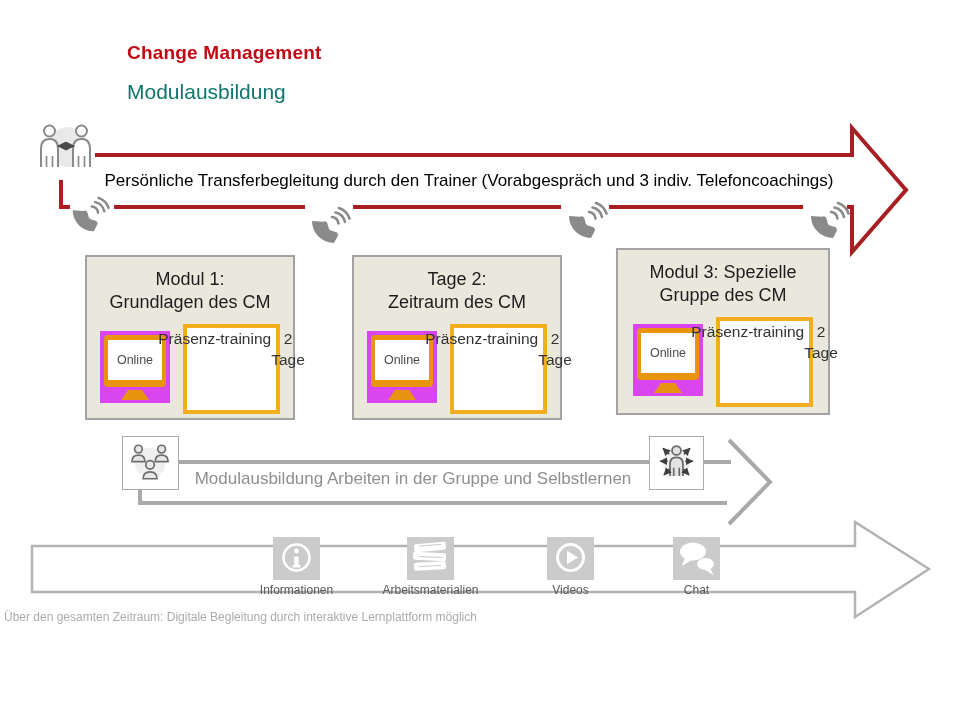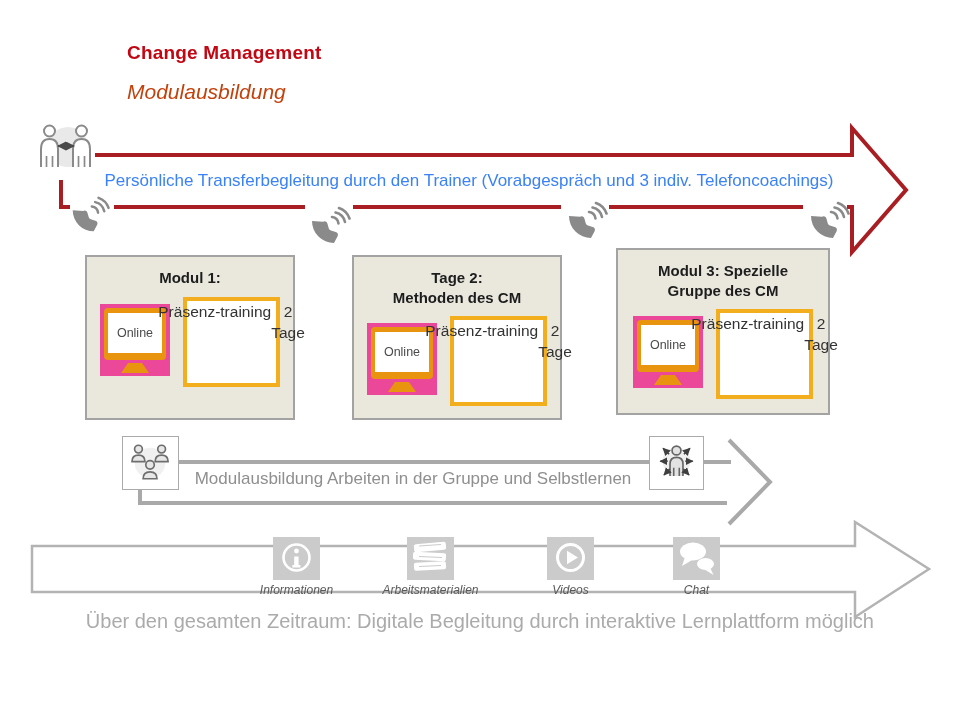--- a/index.html
+++ b/index.html
@@ -3,40 +3,40 @@
 <meta charset="utf-8">
 <style>
   html,body{margin:0;padding:0;background:#fff;}
   .slide{position:relative;width:960px;height:720px;background:#fff;overflow:hidden;
          font-family:"Liberation Sans",sans-serif;}
   .abs{position:absolute;}
   .linework{position:absolute;left:0;top:0;z-index:0;}
 
   
   .title{left:127px;top:42px;font-size:19px;font-weight:bold;color:var(--title_red,#C20612);letter-spacing:.2px;z-index:1;}
-  .subtitle{left:127px;top:80px;font-size:21px;color:#c2410c;z-index:1;font-style:italic;}
-
-  
-  .toparrow-text{left:95px;top:171px;width:748px;text-align:center;font-size:17px;color:#3b82f6;white-space:nowrap;z-index:1;}
+  .subtitle{left:127px;top:80px;font-size:21px;color:#0f766e;z-index:1;}
+
+  
+  .toparrow-text{left:95px;top:171px;width:748px;text-align:center;font-size:17px;color:#000000;white-space:nowrap;z-index:1;}
 
   
   .red{stroke:var(--accent_red,#A81E22);stroke-width:4;fill:none;}
   .grayline{stroke:var(--gray_line,#A9A9A9);stroke-width:4;fill:none;}
   .gap{fill:#fff;stroke:none;}
   .bigarrow{fill:#fff;stroke:#B3B3B3;stroke-width:2.5;}
   .phone{position:absolute;z-index:2;}
   .phone-fill{fill:var(--icon_gray,#8A8A8A);}
   .phone-wave{stroke:var(--icon_gray,#8A8A8A);stroke-width:2.6;fill:none;stroke-linecap:round;}
 
   
   .module{position:absolute;width:210px;height:165px;background:var(--beige,#EAE8DD);
           border:2px solid #A3A3A3;box-sizing:border-box;text-align:center;z-index:1;}
-  .module-title{margin-top:11px;font-size:15px;font-weight:bold;color:#1d1d1d;line-height:1.3;}
+  .module-title{margin-top:11px;font-size:18px;font-weight:normal;color:#1d1d1d;line-height:1.3;}
   .module-body{display:flex;justify-content:center;align-items:flex-start;gap:13px;margin-top:9px;}
-  .monitor-wrap{background:#ec4899;padding:4px 4px 3px;display:flex;flex-direction:column;align-items:center;margin-top:7px;}
+  .monitor-wrap{background:#d946ef;padding:4px 4px 3px;display:flex;flex-direction:column;align-items:center;margin-top:7px;}
   .monitor{width:62px;height:52px;background:var(--orange,#E8940F);border-radius:4px;padding:5px 4px 7px;box-sizing:border-box;}
   .screen{width:100%;height:100%;background:#fff;display:flex;align-items:center;justify-content:center;
           font-size:12.5px;color:#4a4a4a;}
   .stand{width:14px;height:0;border-bottom:10px solid var(--orange,#E8940F);
          border-left:7px solid transparent;border-right:7px solid transparent;margin-top:3px;}
   .praesenz{width:97px;height:90px;background:#fff;border:4px solid var(--gold,#F2AE1C);box-sizing:border-box;
             display:flex;flex-direction:row;justify-content:center;font-size:15.5px;color:#333;line-height:1.38;}
 
   
   .icon-box{position:absolute;background:#fff;border:1px solid #ABABAB;z-index:1;
@@ -44,22 +44,22 @@
   .mid-text{left:180px;top:469px;width:466px;text-align:center;font-size:17px;color:#8F8F8F;white-space:nowrap;z-index:1;}
   .people-stroke{stroke:#8A8A8A;stroke-width:2;fill:#fff;}
   .mini-person{stroke:#6e6e6e;stroke-width:1.8;fill:#E7E7E7;}
   .self-person{stroke:#666;stroke-width:1.8;fill:#E2E2E2;}
   .arrowline{stroke:#3f3f3f;stroke-width:1.7;fill:none;}
 
   
   .b-item{position:absolute;z-index:2;width:47px;text-align:center;}
   .b-icon{width:47px;height:43px;background:var(--light_icon_bg,#CBCBCB);display:block;}
   .b-label{position:relative;left:50%;transform:translateX(-50%);width:max-content;
-           font-style:italic;font-size:12px;color:#595959;margin-top:3px;}
-  .caption{left:12px;top:610px;width:862px;text-align:right;font-size:20px;color:#ABABAB;z-index:1;}
+           font-size:12px;color:#595959;margin-top:3px;}
+  .caption{left:4px;top:610px;width:862px;text-align:left;font-size:12px;color:#ABABAB;z-index:1;}
 </style>
 </head>
 <body>
 
 <div class="slide">
 
   <svg class="linework" width="960" height="720" viewBox="0 0 960 720">
 
     <path class="red" d="M95 155 H852 V128 L906 190 L852 252 V207 H61 V180"></path>
 
@@ -118,40 +118,41 @@
   <svg class="phone" style="left:804px;top:199px" width="46" height="46" viewBox="0 0 46 46">
     <path class="phone-fill" d="M7 17 a22 22 0 0 0 22 22 l3.6-6.8 a3 3 0 0 0-1.9-4.3 l-4.8-1.4 a3.2 3.2 0 0 1-2.1-2.1 l-1.4-4.8 a3 3 0 0 0-4.3-1.9 z"></path>
     <path class="phone-wave" d="M27 13 a7.5 7.5 0 0 1 6.5 6.5"></path>
     <path class="phone-wave" d="M30.5 8.5 a12.5 12.5 0 0 1 9.5 9.5"></path>
     <path class="phone-wave" d="M34 4 a17 17 0 0 1 10.5 10.5"></path>
   </svg>
 
   <div class="module" style="left:85px;top:255px">
     <div class="module-title">
       <div>Modul 1:</div>
+      <div>Grundlagen des CM</div>
     </div>
     <div class="module-body">
       <div class="monitor-wrap">
         <div class="monitor">
             <div class="screen">Online</div>
           </div>
         <div class="stand"></div>
       </div>
       <div class="praesenz">
         <div>Präsenz-</div>
         <div>training</div>
         <div>2 Tage</div>
       </div>
     </div>
   </div>
 
   <div class="module" style="left:352px;top:255px">
     <div class="module-title">
       <div>Tage 2:</div>
-      <div>Methoden des CM</div>
+      <div>Zeitraum des CM</div>
     </div>
     <div class="module-body">
       <div class="monitor-wrap">
         <div class="monitor">
             <div class="screen">Online</div>
           </div>
         <div class="stand"></div>
       </div>
       <div class="praesenz">
         <div>Präsenz-</div>

